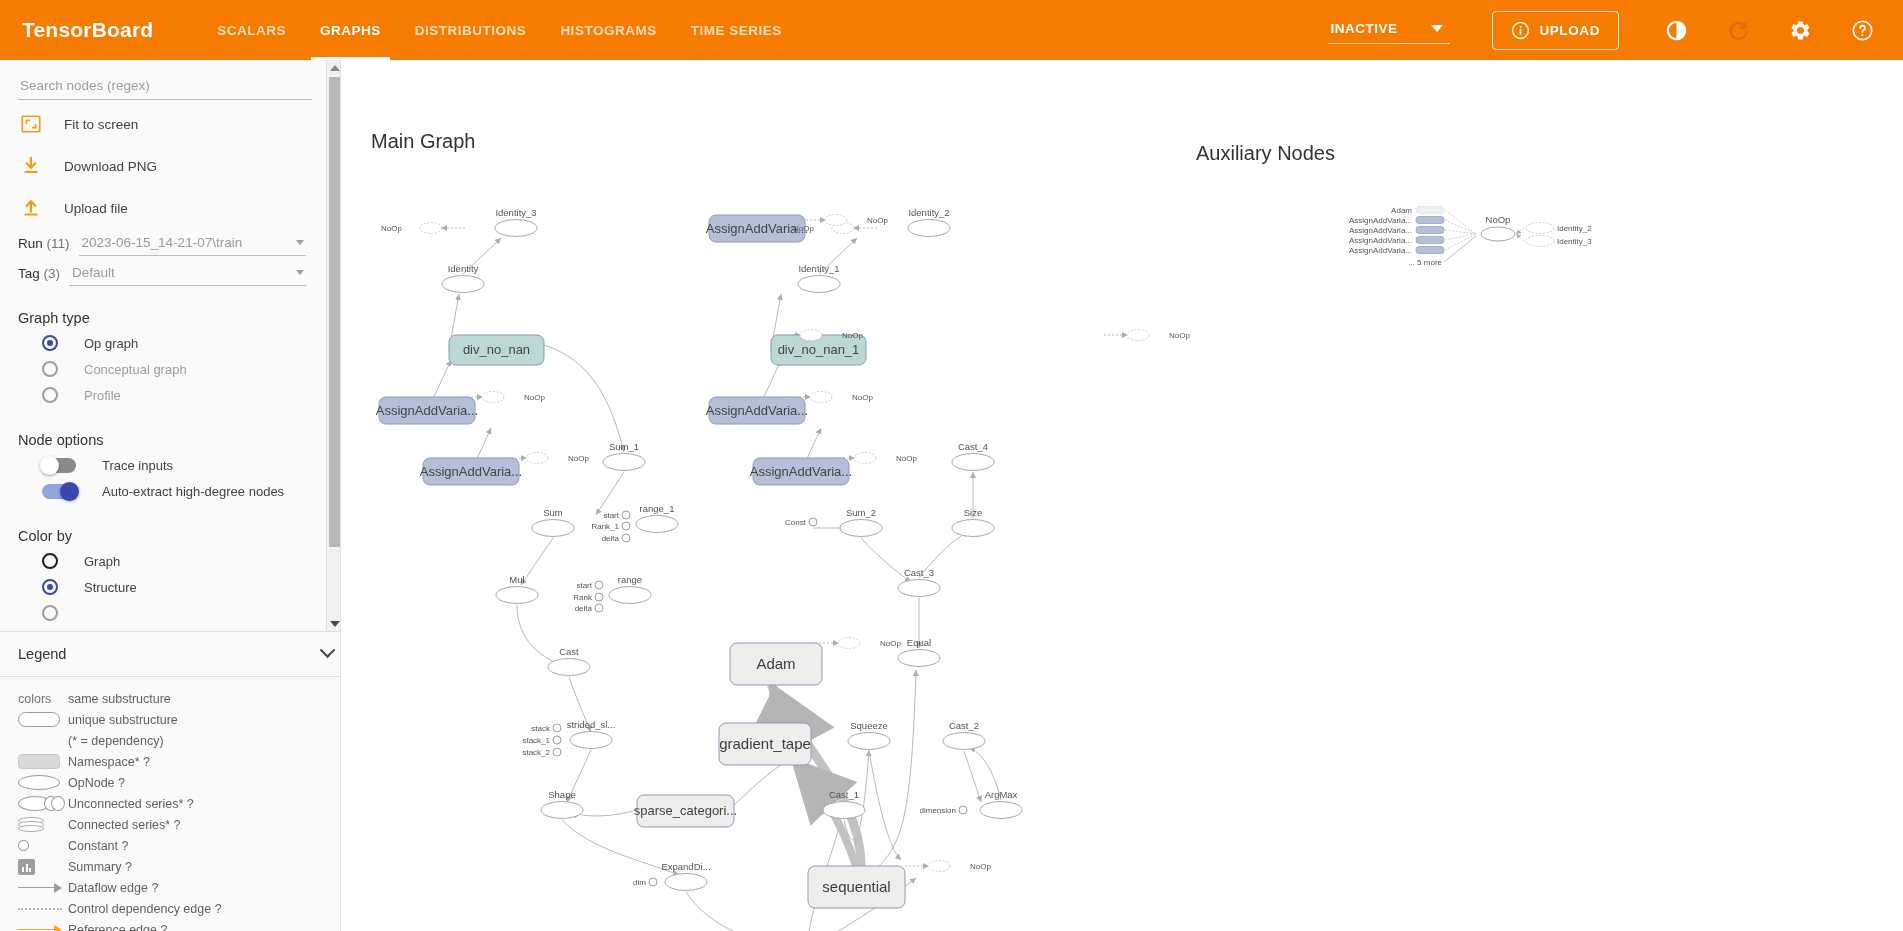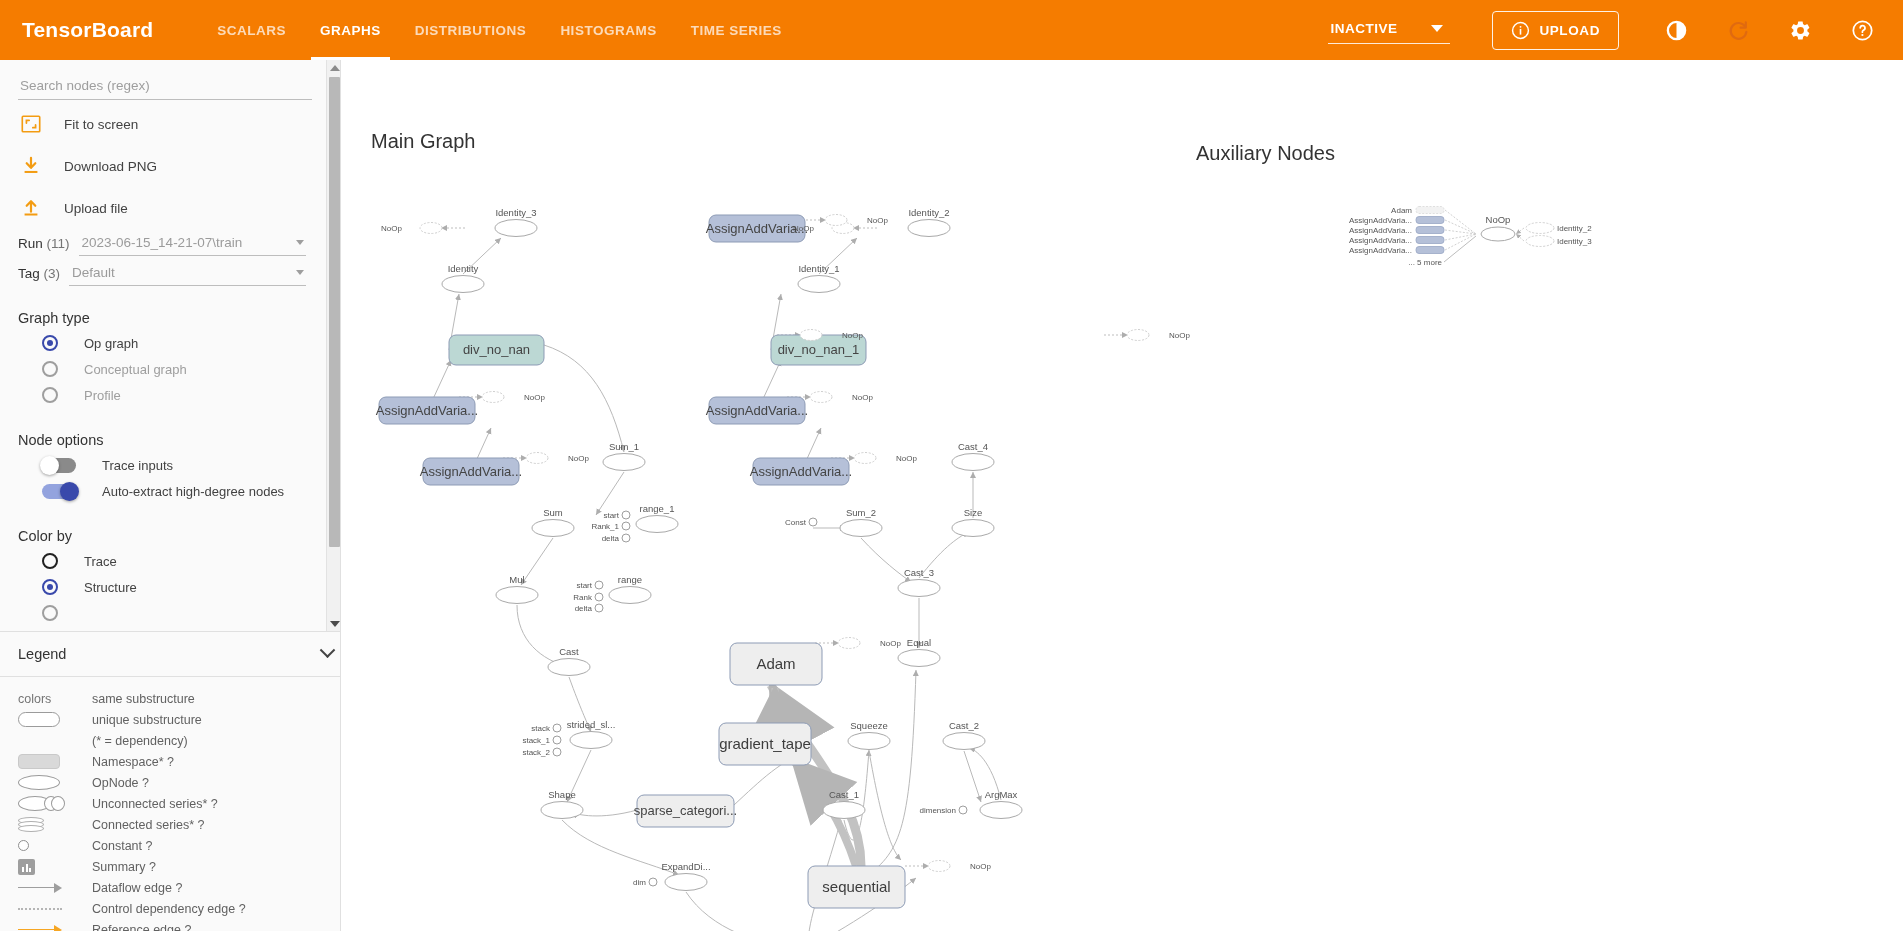--- a/index.html
+++ b/index.html
@@ -176,21 +176,21 @@
   }
   #legend-title { font-size: 14.5px; color: #333; }
   .chev { width: 11px; height: 11px; border-right: 2px solid #444;
           border-bottom: 2px solid #444; transform: rotate(45deg) translate(-3px,-3px); }
   #legend-body {
     position: absolute; left: 0; top: 618px; width: 341px; height: 313px;
     background: #fafafa; padding: 10px 0 0 14px; overflow: hidden;
   }
   .lg-row { display: flex; align-items: center; height: 21px; }
   .lg-sym { width: 54px; flex: none; display: flex; align-items: center; justify-content: flex-start; padding-left: 4px;}
-  .lg-txt { font-size: 12.5px; color: #616161; white-space: nowrap; margin-left: 24px; }
+  .lg-txt { font-size: 12.5px; color: #616161; white-space: nowrap; }
   .sym-colors { font-size: 12.5px; color: #757575; }
   .sym-unique { width: 42px; height: 15px; border: 1.4px solid #9b9b9b; border-radius: 8px; background: #fff; }
   .sym-ns { width: 42px; height: 15px; border: 1px solid #c9c9c9; border-radius: 4px; background: #d9d9d9; }
   .sym-op { width: 42px; height: 15px; border: 1.3px solid #9b9b9b; border-radius: 50%; background: #fff; }
   .sym-unc { width: 48px; height: 15px; position: relative; }
   .sym-unc i { position:absolute; border:1.3px solid #9b9b9b; border-radius:50%; background:#fff; height:15px; top:0;}
   .sym-conn { width: 26px; height: 16px; position: relative; }
   .sym-conn i { position:absolute; left:0; width:26px; height:7px; border:1.2px solid #b0b0b0; border-radius:50%; background:#fff;}
   .sym-const { width: 11px; height: 11px; border: 1.3px solid #8f8f8f; border-radius: 50%; background: #fff; }
   .sym-summary { width: 17px; height: 16px; background: #9e9e9e; border-radius: 2px;
@@ -350,21 +350,21 @@
         <span class="radio-lbl">Trace inputs</span>
       </div>
       <div class="toggle-row">
         <span class="toggle on"></span>
         <span class="radio-lbl">Auto-extract high-degree nodes</span>
       </div>
 
       <div class="sec-title">Color by</div>
       <div class="radio-row">
         <span class="radio black"></span>
-        <span class="radio-lbl">Trace</span>
+        <span class="radio-lbl">Graph</span>
       </div>
       <div class="radio-row">
         <span class="radio sel"></span>
         <span class="radio-lbl">Structure</span>
       </div>
       <div class="radio-row">
         <span class="radio dim"></span>
       </div>
 
     </div>

